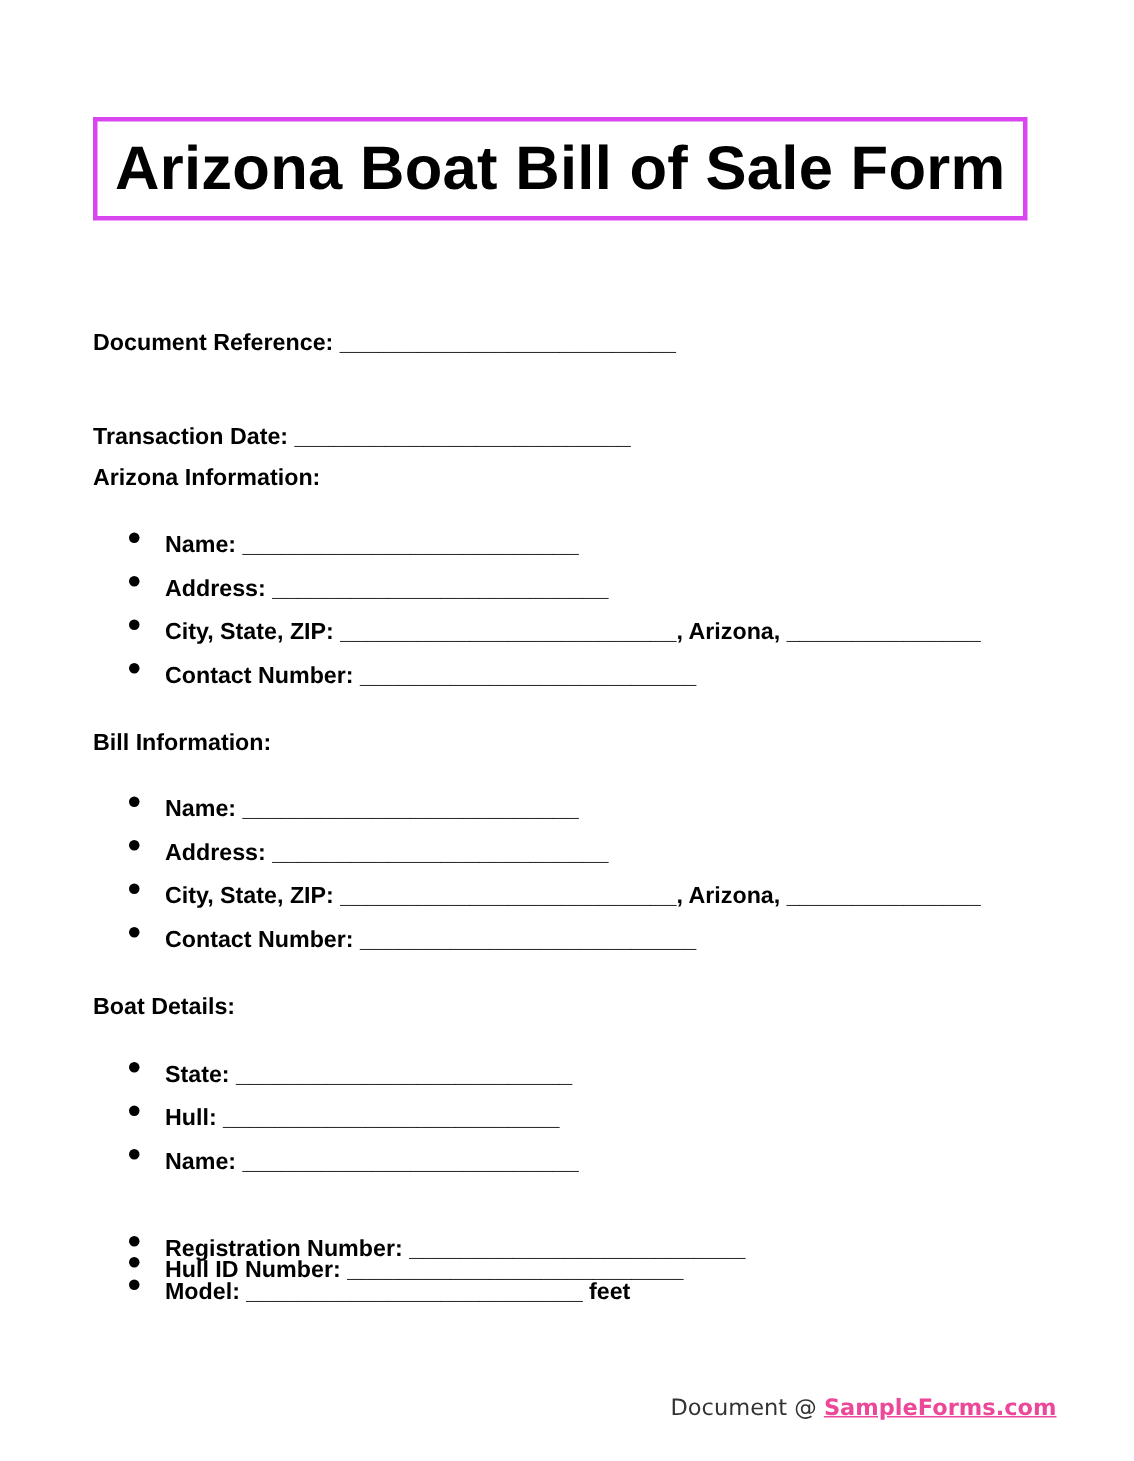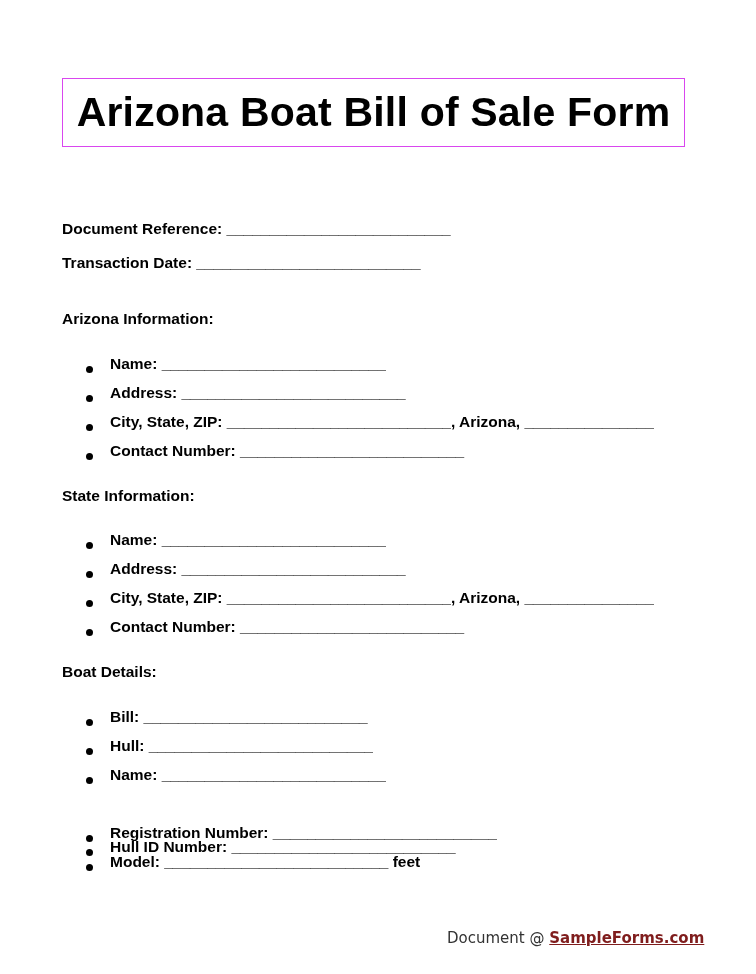--- a/index.html
+++ b/index.html
@@ -2,70 +2,70 @@
 <html><head>
   <meta charset="utf-8">
   <style>
     html, body { margin: 0; padding: 0; background: #ffffff; }
     body {
       width: 756px; height: 974px; position: relative; overflow: hidden;
       font-family: "Liberation Sans", sans-serif; color: #000;
     }
     .title-box {
       position: absolute; left: 62px; top: 78px; width: 623px; height: 69px;
-      border: 1px solid #d946ef; box-sizing: border-box;
+      border: 3px solid #d946ef; box-sizing: border-box;
       display: flex; align-items: center; justify-content: center;
     }
     .title {
       font-size: 41px; font-weight: bold; margin: 0; letter-spacing: 0.2px;
     }
     .line {
       position: absolute; left: 62px; font-size: 15.5px; font-weight: bold;
       white-space: pre;
     }
     .bullet-row {
       position: absolute; left: 86px; font-size: 15.5px; font-weight: bold;
-      white-space: pre; display: flex; align-items: flex-end;
+      white-space: pre; display: flex; align-items: flex-start;
     }
     .bullet {
       display: inline-block; width: 7px; height: 7px; border-radius: 50%;
       background: #000; margin-right: 17px;
     }
     .footer {
       position: absolute; left: 447px; top: 929px; font-size: 15px;
       font-family: "DejaVu Sans", sans-serif; color: #333;
     }
     .footer .brand {
-      color: #7f1d1d; font-weight: bold; text-decoration: underline;
+      color: #ec4899; font-weight: bold; text-decoration: underline;
     }
   </style>
 </head>
 <body>
 
 <div class="title-box">
   <h1 class="title">Arizona Boat Bill of Sale Form</h1>
 </div>
 
 <div class="line" style="top:220px">Document Reference: __________________________</div>
-<div class="line" style="top:254px">Transaction Date: __________________________</div>
+<div class="line" style="top:283px">Transaction Date: __________________________</div>
 
 <div class="line" style="top:310px">Arizona Information:</div>
 <div class="bullet-row" style="top:355px"><span class="bullet"></span><span>Name: __________________________</span></div>
 <div class="bullet-row" style="top:384px"><span class="bullet"></span><span>Address: __________________________</span></div>
 <div class="bullet-row" style="top:413px"><span class="bullet"></span><span>City, State, ZIP: __________________________, Arizona, _______________</span></div>
 <div class="bullet-row" style="top:442px"><span class="bullet"></span><span>Contact Number: __________________________</span></div>
 
-<div class="line" style="top:487px">State Information:</div>
+<div class="line" style="top:487px">Bill Information:</div>
 <div class="bullet-row" style="top:531px"><span class="bullet"></span><span>Name: __________________________</span></div>
 <div class="bullet-row" style="top:560px"><span class="bullet"></span><span>Address: __________________________</span></div>
 <div class="bullet-row" style="top:589px"><span class="bullet"></span><span>City, State, ZIP: __________________________, Arizona, _______________</span></div>
 <div class="bullet-row" style="top:618px"><span class="bullet"></span><span>Contact Number: __________________________</span></div>
 
 <div class="line" style="top:663px">Boat Details:</div>
-<div class="bullet-row" style="top:708px"><span class="bullet"></span><span>Bill: __________________________</span></div>
+<div class="bullet-row" style="top:708px"><span class="bullet"></span><span>State: __________________________</span></div>
 <div class="bullet-row" style="top:737px"><span class="bullet"></span><span>Hull: __________________________</span></div>
 <div class="bullet-row" style="top:766px"><span class="bullet"></span><span>Name: __________________________</span></div>
 <div class="bullet-row" style="top:838px"><span class="bullet"></span><span>Hull ID Number: __________________________</span></div>
 <div class="bullet-row" style="top:824px"><span class="bullet"></span><span>Registration Number: __________________________</span></div>
 <div class="bullet-row" style="top:853px"><span class="bullet"></span><span>Model: __________________________ feet</span></div>
 
 <div class="footer">
   <span>Document @ </span><span class="brand">SampleForms.com</span>
 </div>
 

